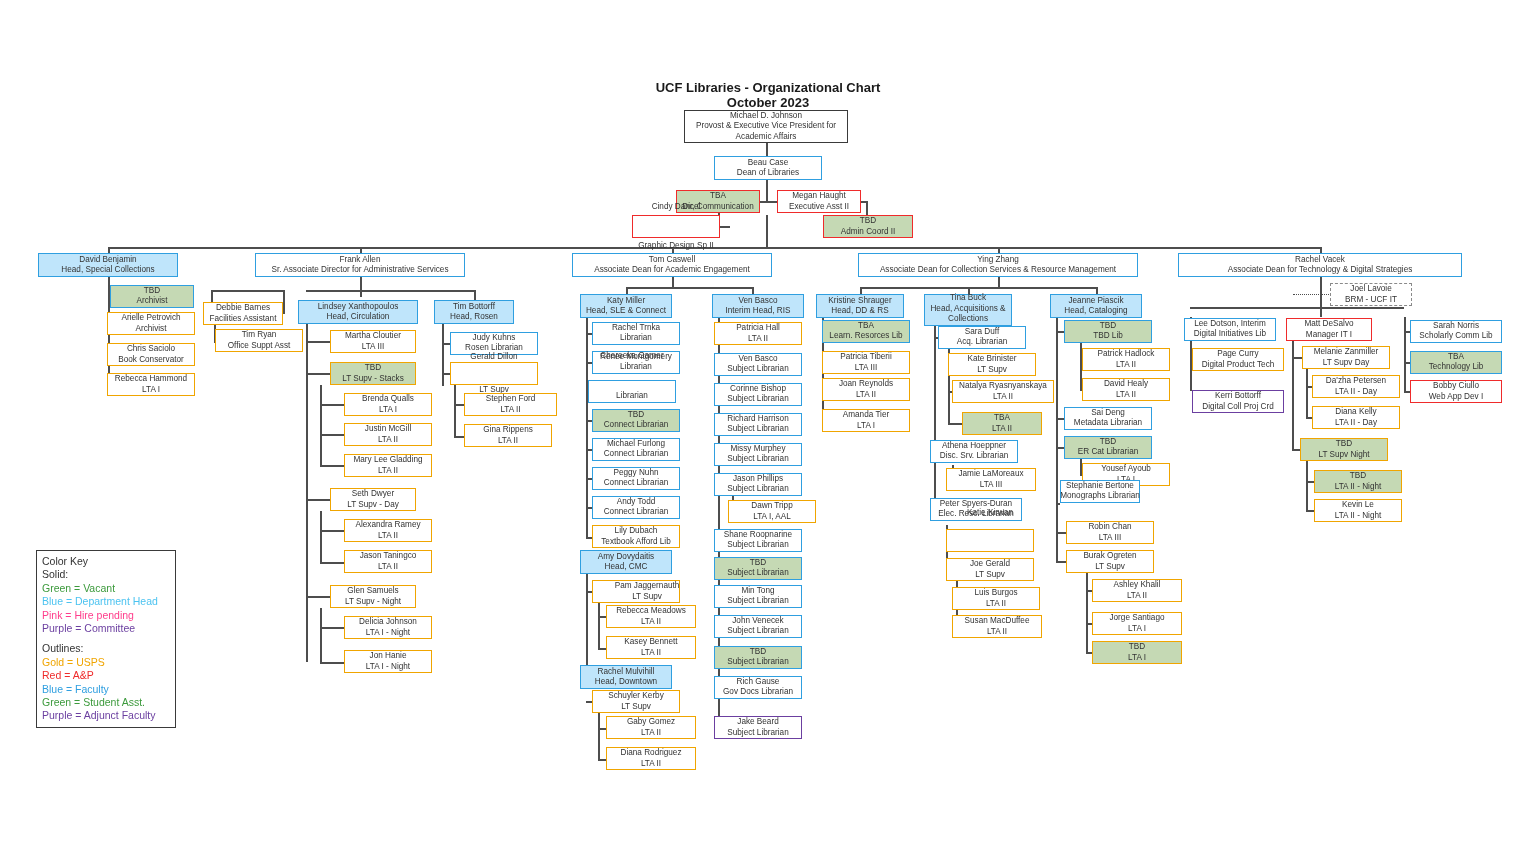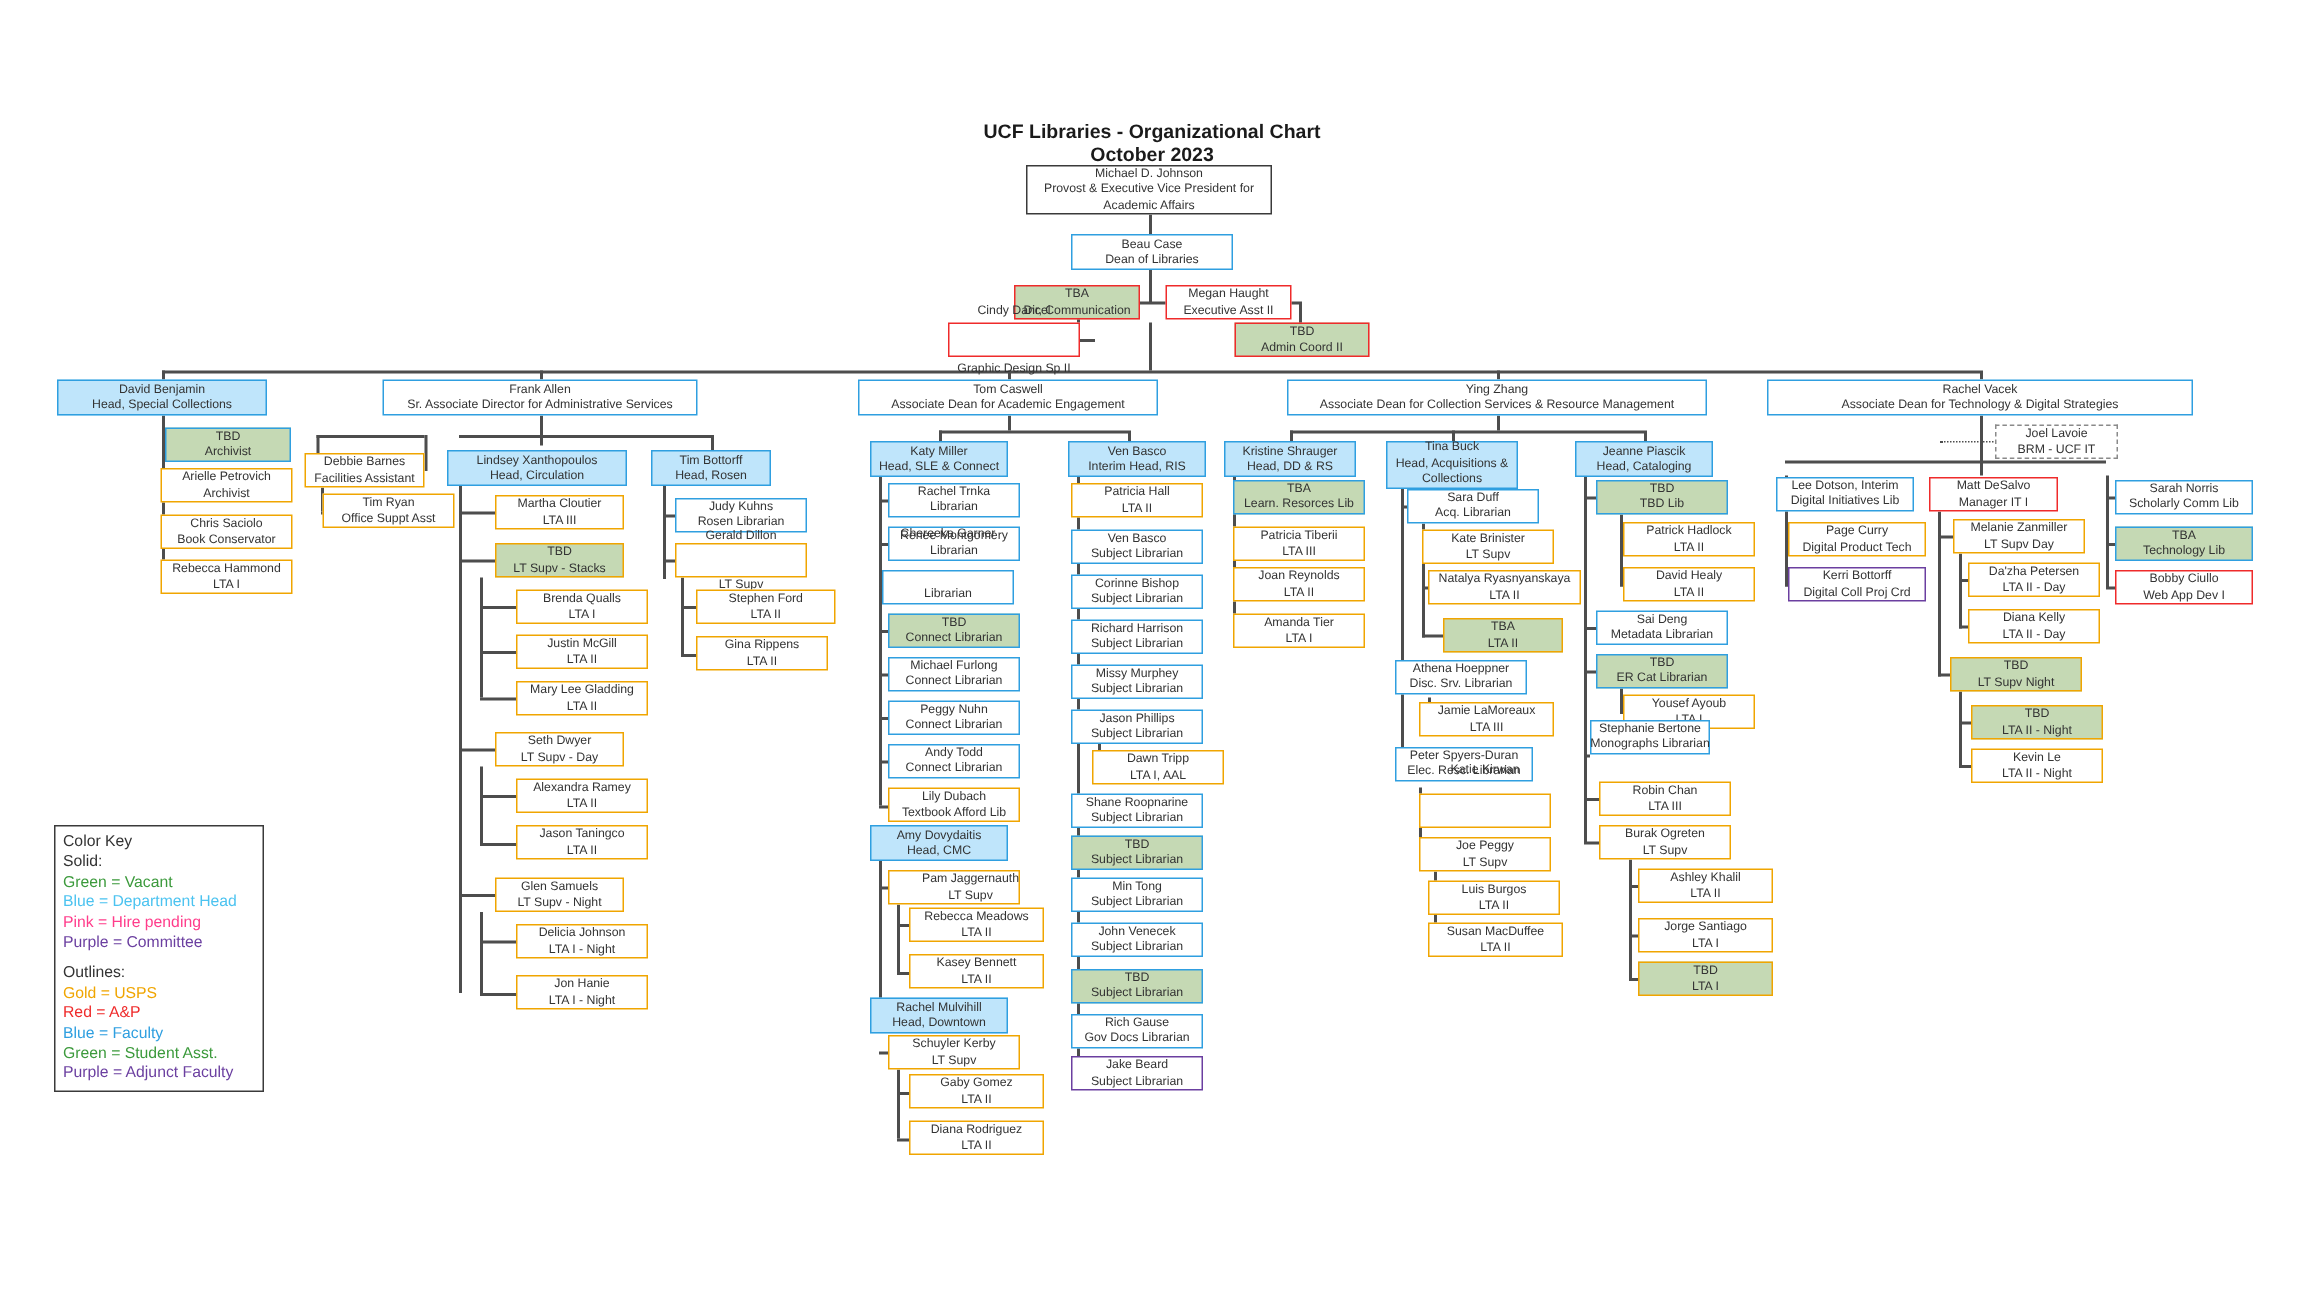--- a/index.html
+++ b/index.html
@@ -24,21 +24,21 @@
     font-size:8.2px;line-height:10.2px;
     border:1.4px solid #f0a500;background:#ffffff;
     padding:1px 2px;
   }
   .node .ln{display:block;white-space:nowrap;}
 
   
   .o-gold{border-color:#f0a500;}
   .o-red{border-color:#ef2b2b;}
   .o-blue{border-color:#2f9fe0;justify-content:flex-end;}
-  .o-purple{border-color:#6b3fa0;}
+  .o-purple{border-color:#6b3fa0;margin-top:12px;}
   .o-black{border-color:#3a3a3a;border-width:1.6px;}
   .o-dash{border:1.6px dashed #8a8a8a;background:#ffffff;}
 
   
   .f-white{background:#ffffff;}
   .f-green{background:#c5d9b4;}
   .f-blue{background:#bfe5fb;}
 
   
   .ln-v,.ln-h{position:absolute;background:#4d4d4d;}
@@ -528,21 +528,21 @@
       </div>
       <div class="node o-blue f-white" style="left: 930px; top: 498px; width: 92px; height: 23px;">
         <span class="ln">Peter Spyers-Duran</span>
         <span class="ln">Elec. Resc. Librarian</span>
       </div>
       <div class="node o-gold f-white" style="left: 946px; top: 529px; width: 88px; height: 23px; gap: 45px;">
         <span class="ln">Katie Kirwan</span>
         <span class="ln">LTA III</span>
       </div>
       <div class="node o-gold f-white" style="left: 946px; top: 558px; width: 88px; height: 23px;">
-        <span class="ln">Joe Peggy</span>
+        <span class="ln">Joe Gerald</span>
         <span class="ln">LT Supv</span>
       </div>
       <div class="node o-gold f-white" style="left: 952px; top: 587px; width: 88px; height: 23px;">
         <span class="ln">Luis Burgos</span>
         <span class="ln">LTA II</span>
       </div>
       <div class="node o-gold f-white" style="left: 952px; top: 615px; width: 90px; height: 23px;">
         <span class="ln">Susan MacDuffee</span>
         <span class="ln">LTA II</span>
       </div>

